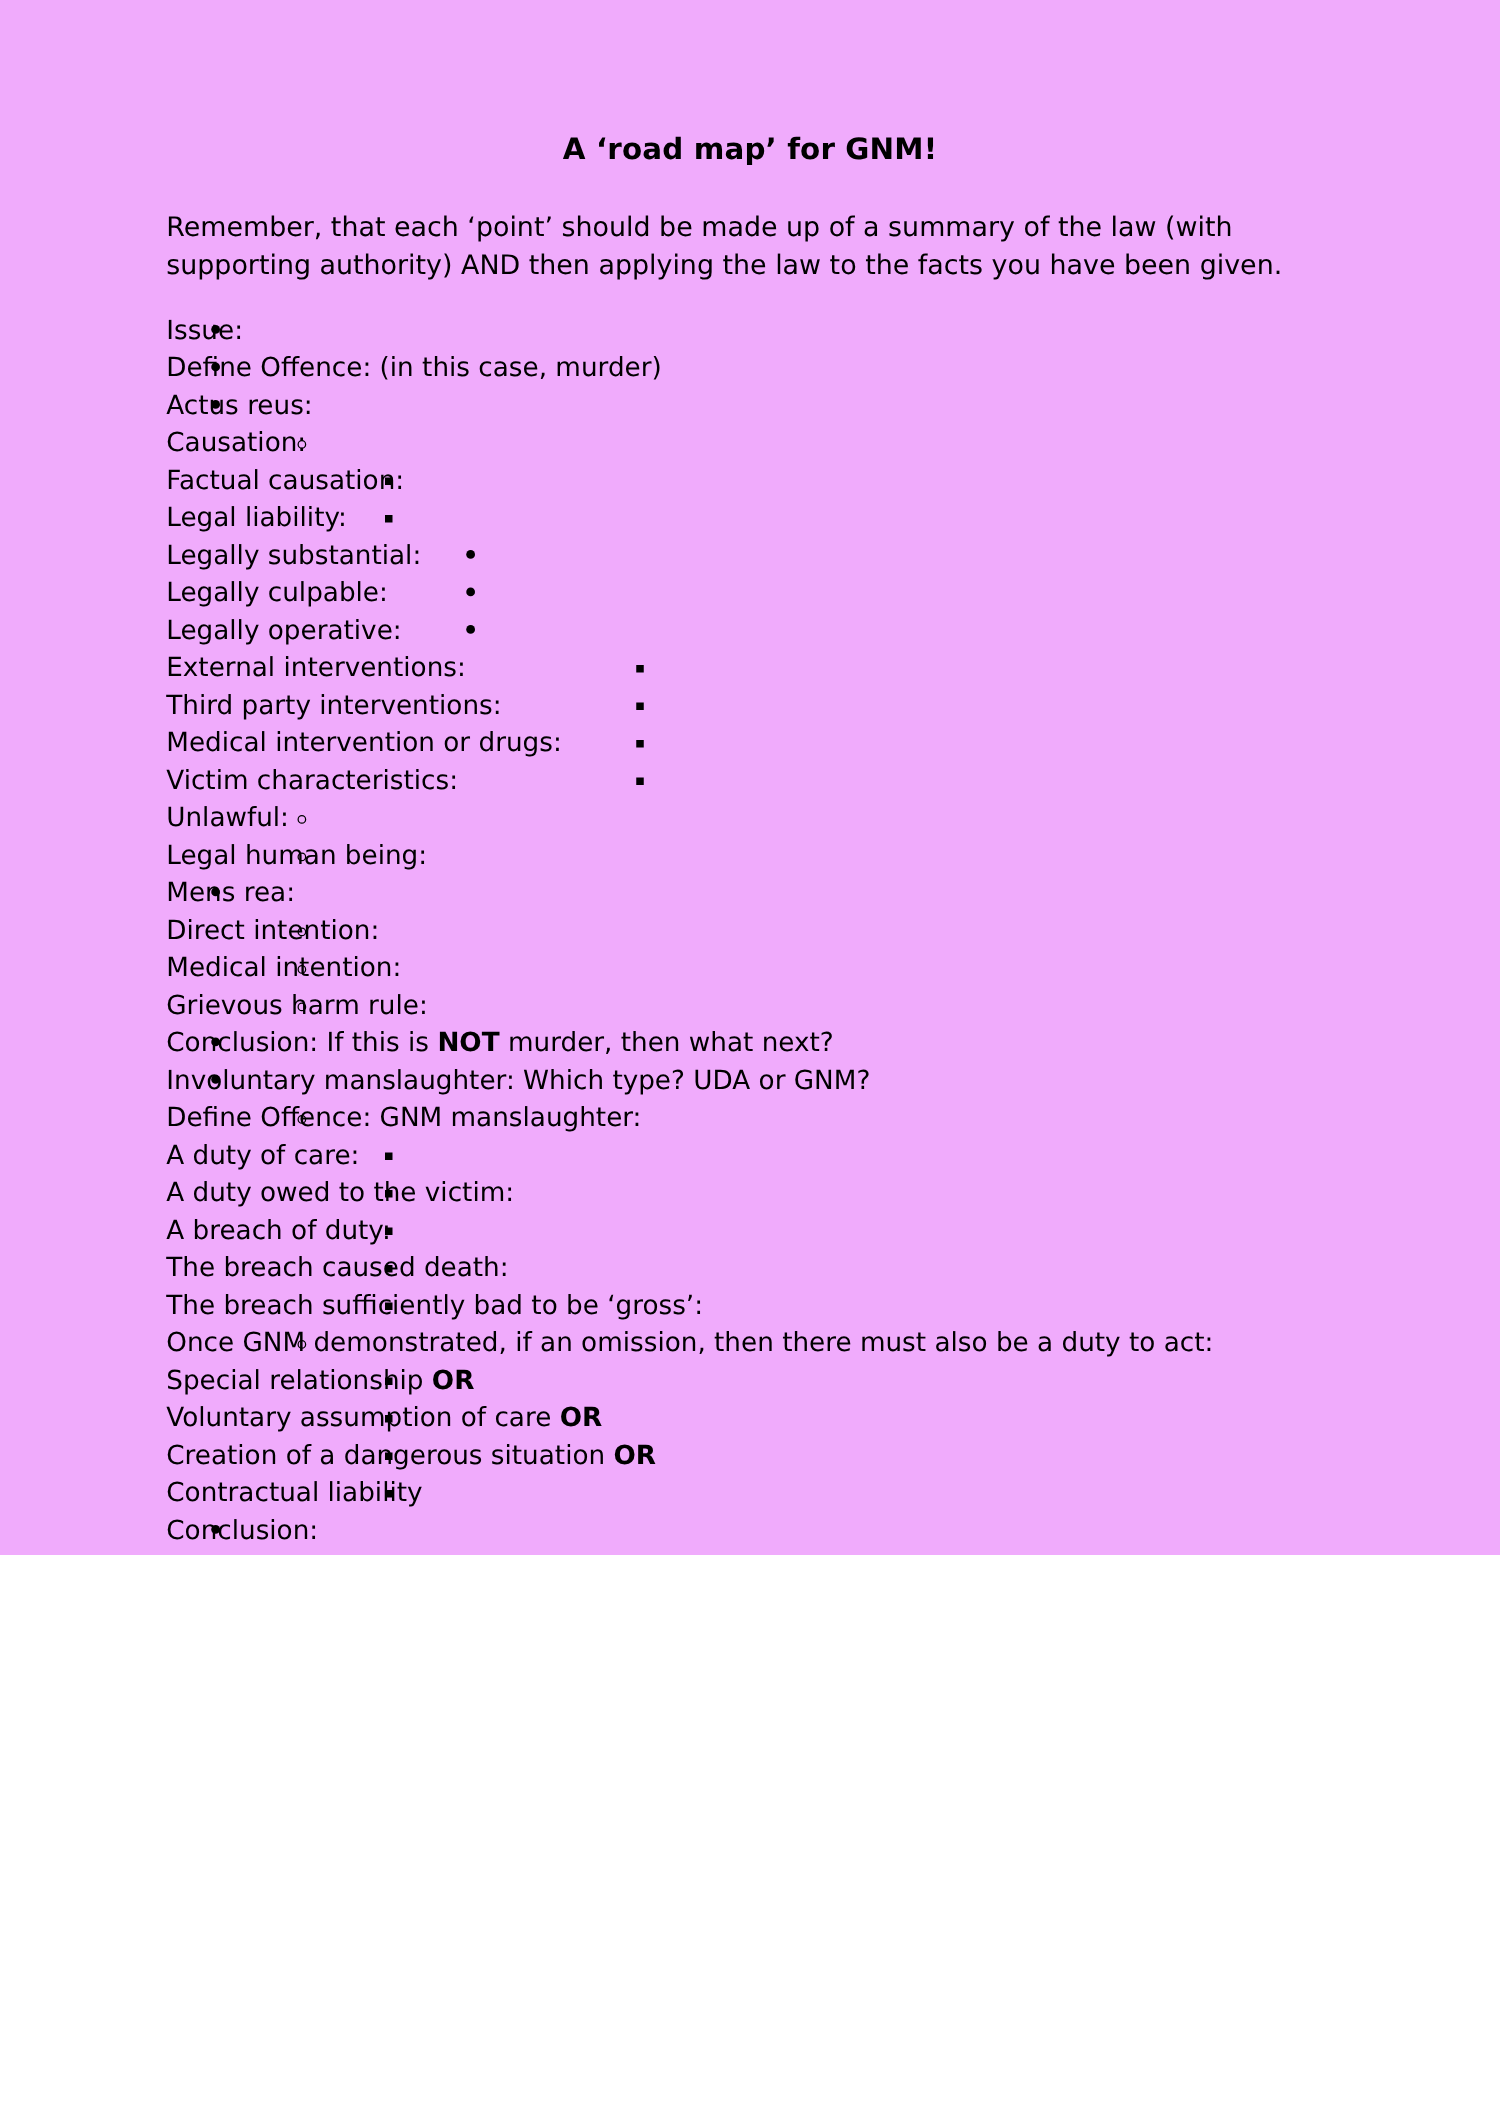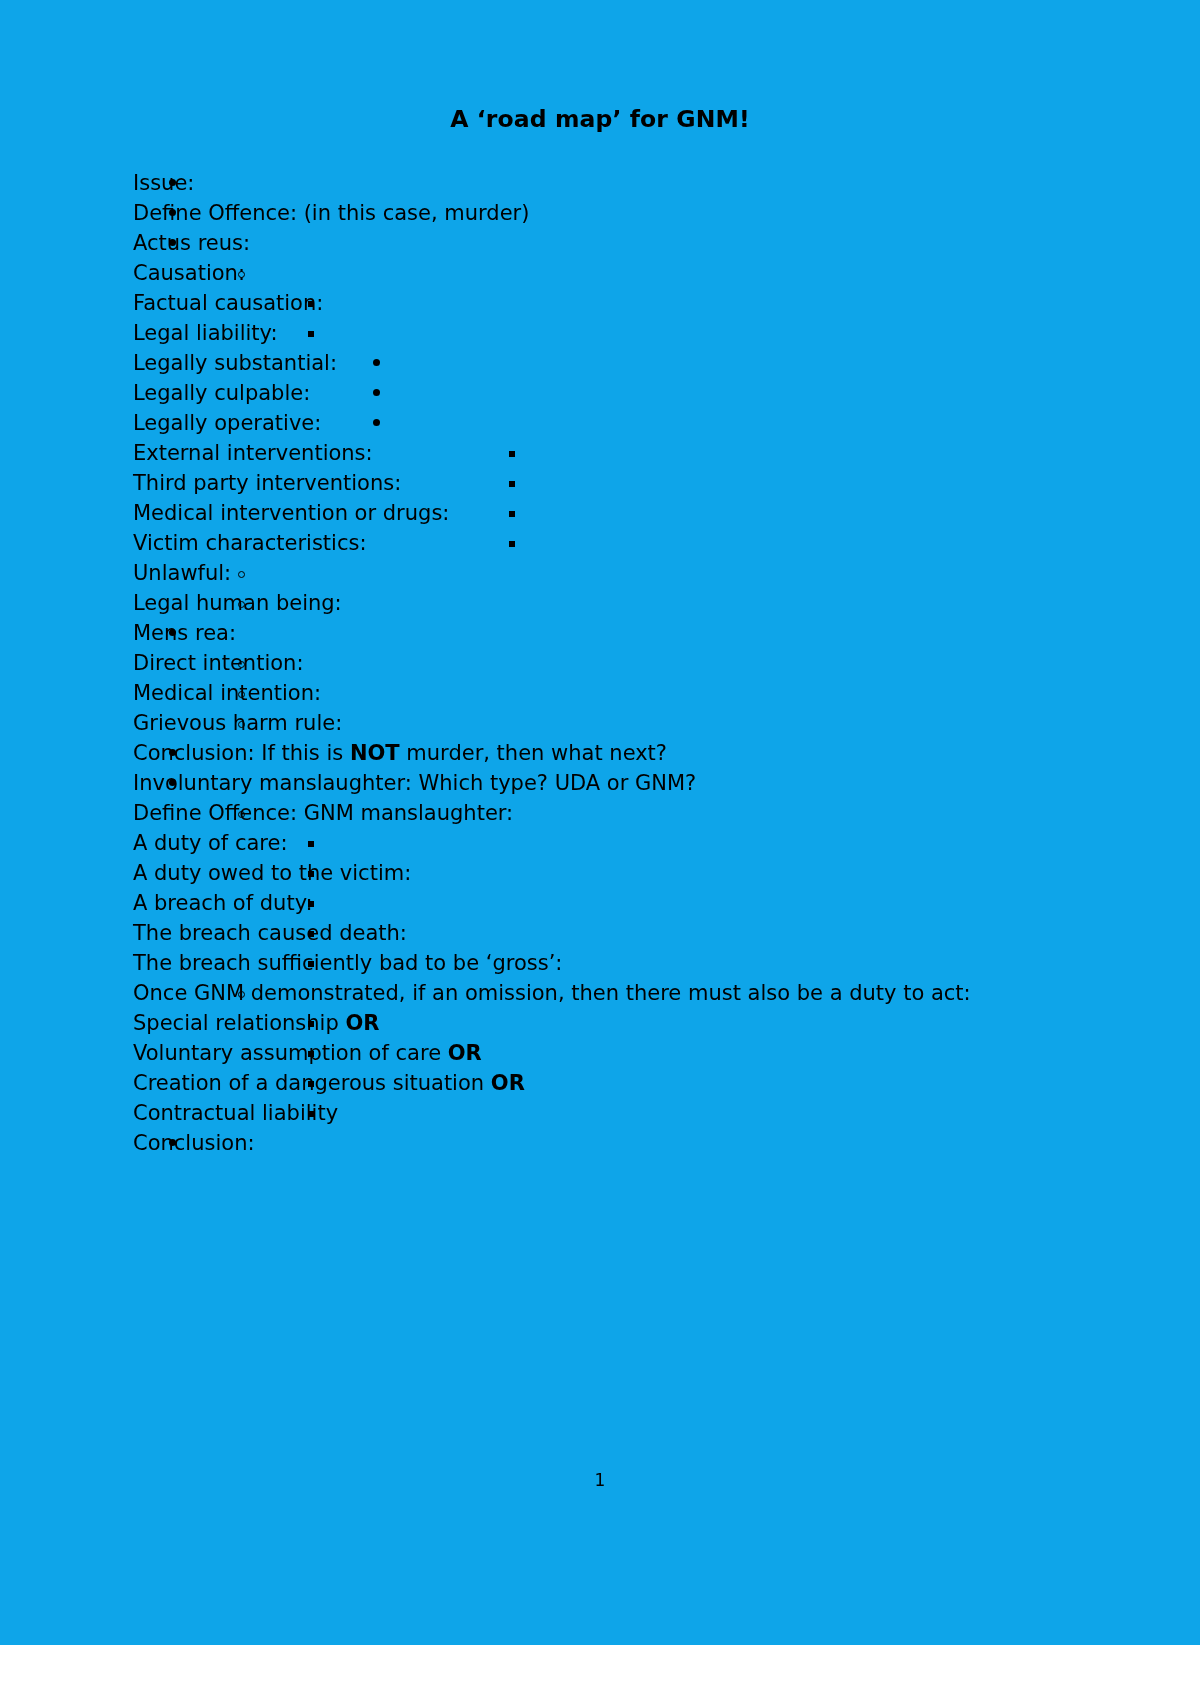--- a/index.html
+++ b/index.html
@@ -8,22 +8,22 @@
     padding: 0;
     background: #ffffff;
   }
   body {
     font-family: "DejaVu Sans", sans-serif;
     color: #000000;
   }
   .page {
     position: relative;
     width: 1200px;
-    height: 1645px;
-    background: #0ea5e9;
+    height: 1244px;
+    background: #f0abfc;
     margin: 0 auto;
     overflow: hidden;
     box-sizing: border-box;
   }
   .content {
     position: absolute;
     left: 133px;
     top: 105px;
     width: 934px;
   }
@@ -143,20 +143,21 @@
   }
 </style>
 </head>
 <body>
 
 <div class="page">
   <div class="content">
 
     <h1 class="doc-title">A ‘road map’ for GNM!</h1>
 
+    <p class="intro">Remember, that each ‘point’ should be made up of a summary of the law (with supporting authority) AND then applying the law to the facts you have been given.</p>
 
     <ul class="outline" id="outline-list">
         <li class="lvl1">
           <span class="bullet disc"></span>
           <span class="txt">Issue:</span>
         </li>
         <li class="lvl1">
           <span class="bullet disc"></span>
           <span class="txt">Define Offence: (in this case, murder)</span>
         </li>

